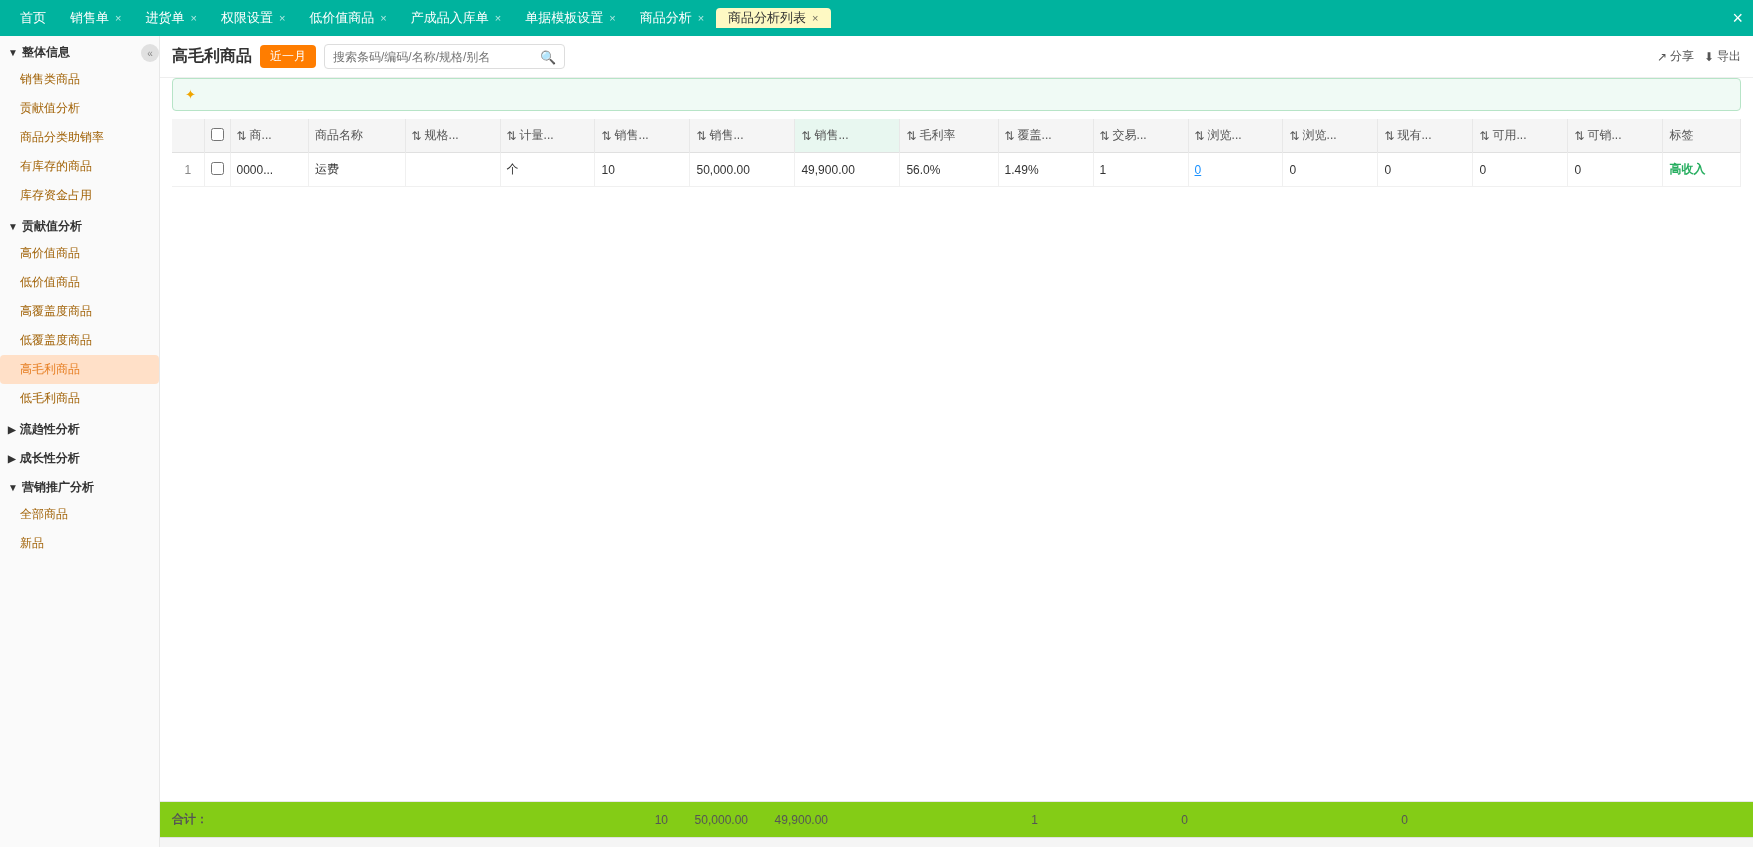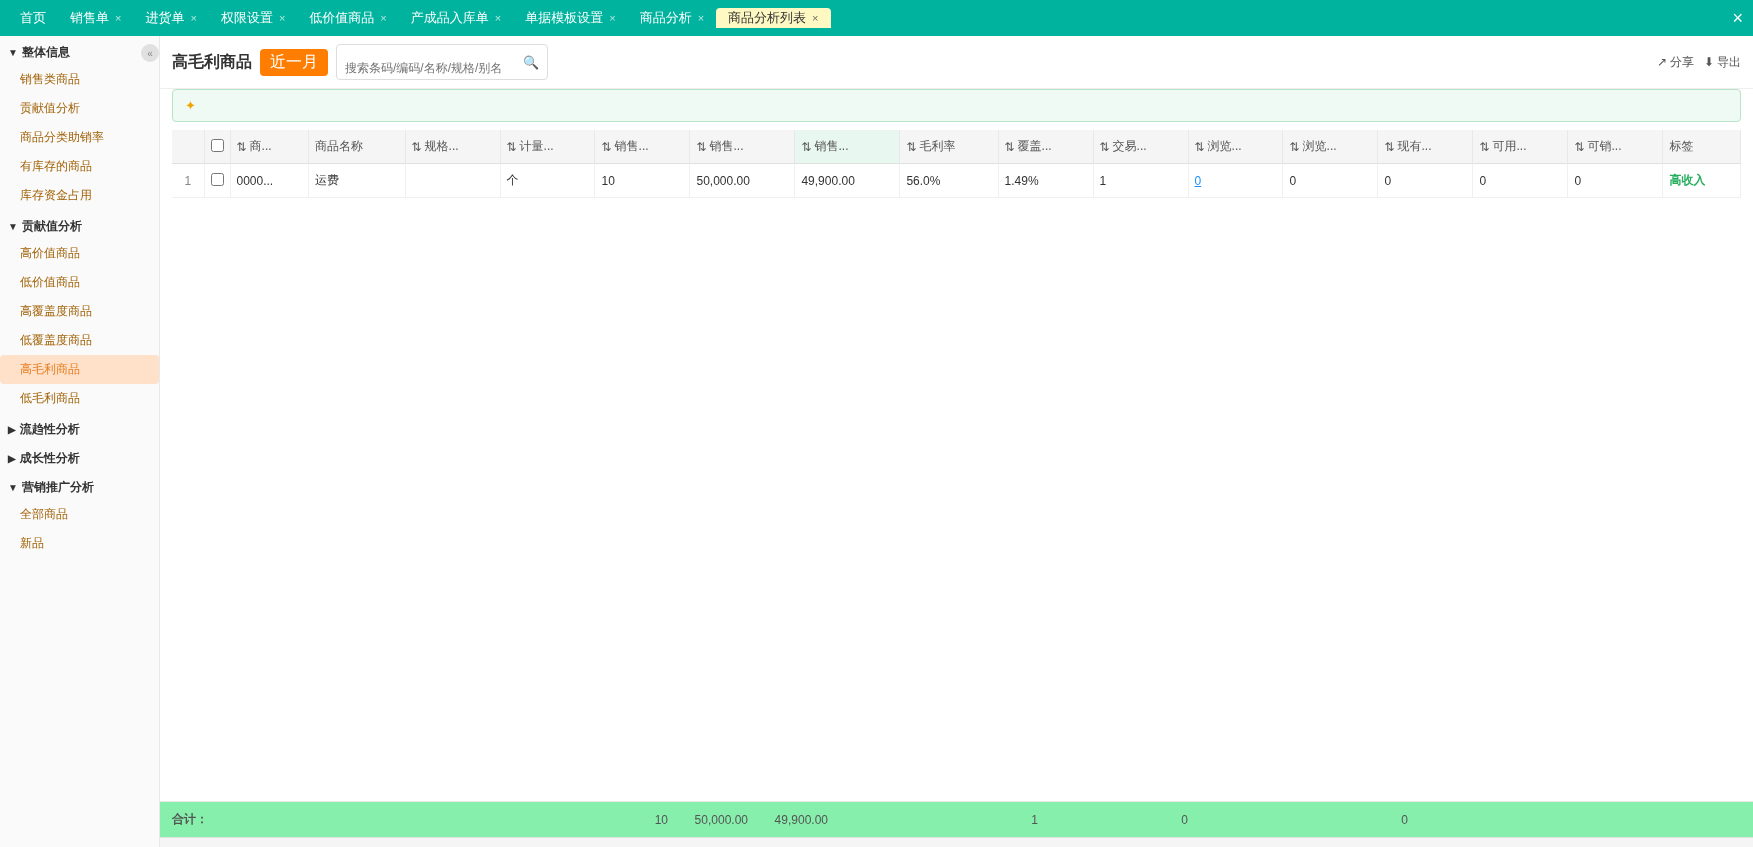--- a/index.html
+++ b/index.html
@@ -119,29 +119,29 @@
       font-size: 16px;
       font-weight: bold;
       color: #333;
     }
     .filter-btn {
       background: #ff7d00;
       color: #fff;
       border: none;
       border-radius: 4px;
       padding: 3px 10px;
-      font-size: 16px;
+      font-size: 12px;
       cursor: pointer;
     }
     .search-input {
       border: 1px solid #ddd;
       border-radius: 4px;
-      padding: 16px 28px 4px 8px;
-      font-size: 12px;
-      width: 212px;
+      padding: 5px 28px 4px 8px;
+      font-size: 12px;
+      width: 241px;
       outline: none;
       color: #aaa;
     }
     .search-icon-wrap {
       position: relative;
       display: inline-block;
     }
     .search-icon-wrap .search-icon {
       position: absolute;
       right: 8px;
@@ -225,21 +225,21 @@
     }
     .link-num {
       color: #1890ff;
       text-decoration: underline;
       cursor: pointer;
     }
 
     
     .table-footer {
       height: 36px;
-      background: #86efac;
+      background: #84cc16;
       border-top: 1px solid #e8e8e8;
       display: flex;
       align-items: center;
       padding: 0 12px;
       font-size: 12px;
       color: #555;
       gap: 20px;
     }
     .footer-label { font-weight: bold; }
     .footer-values {

